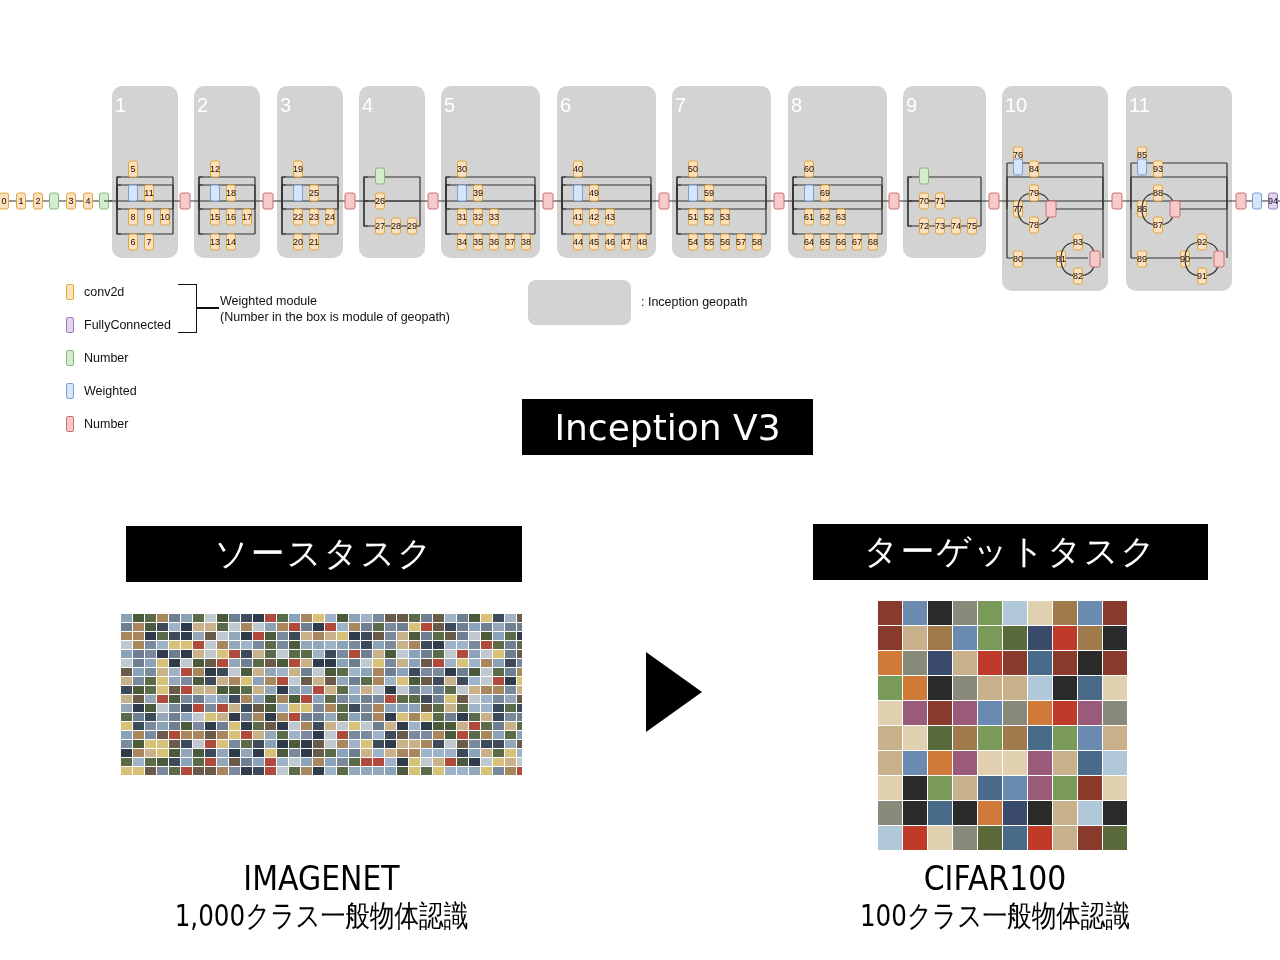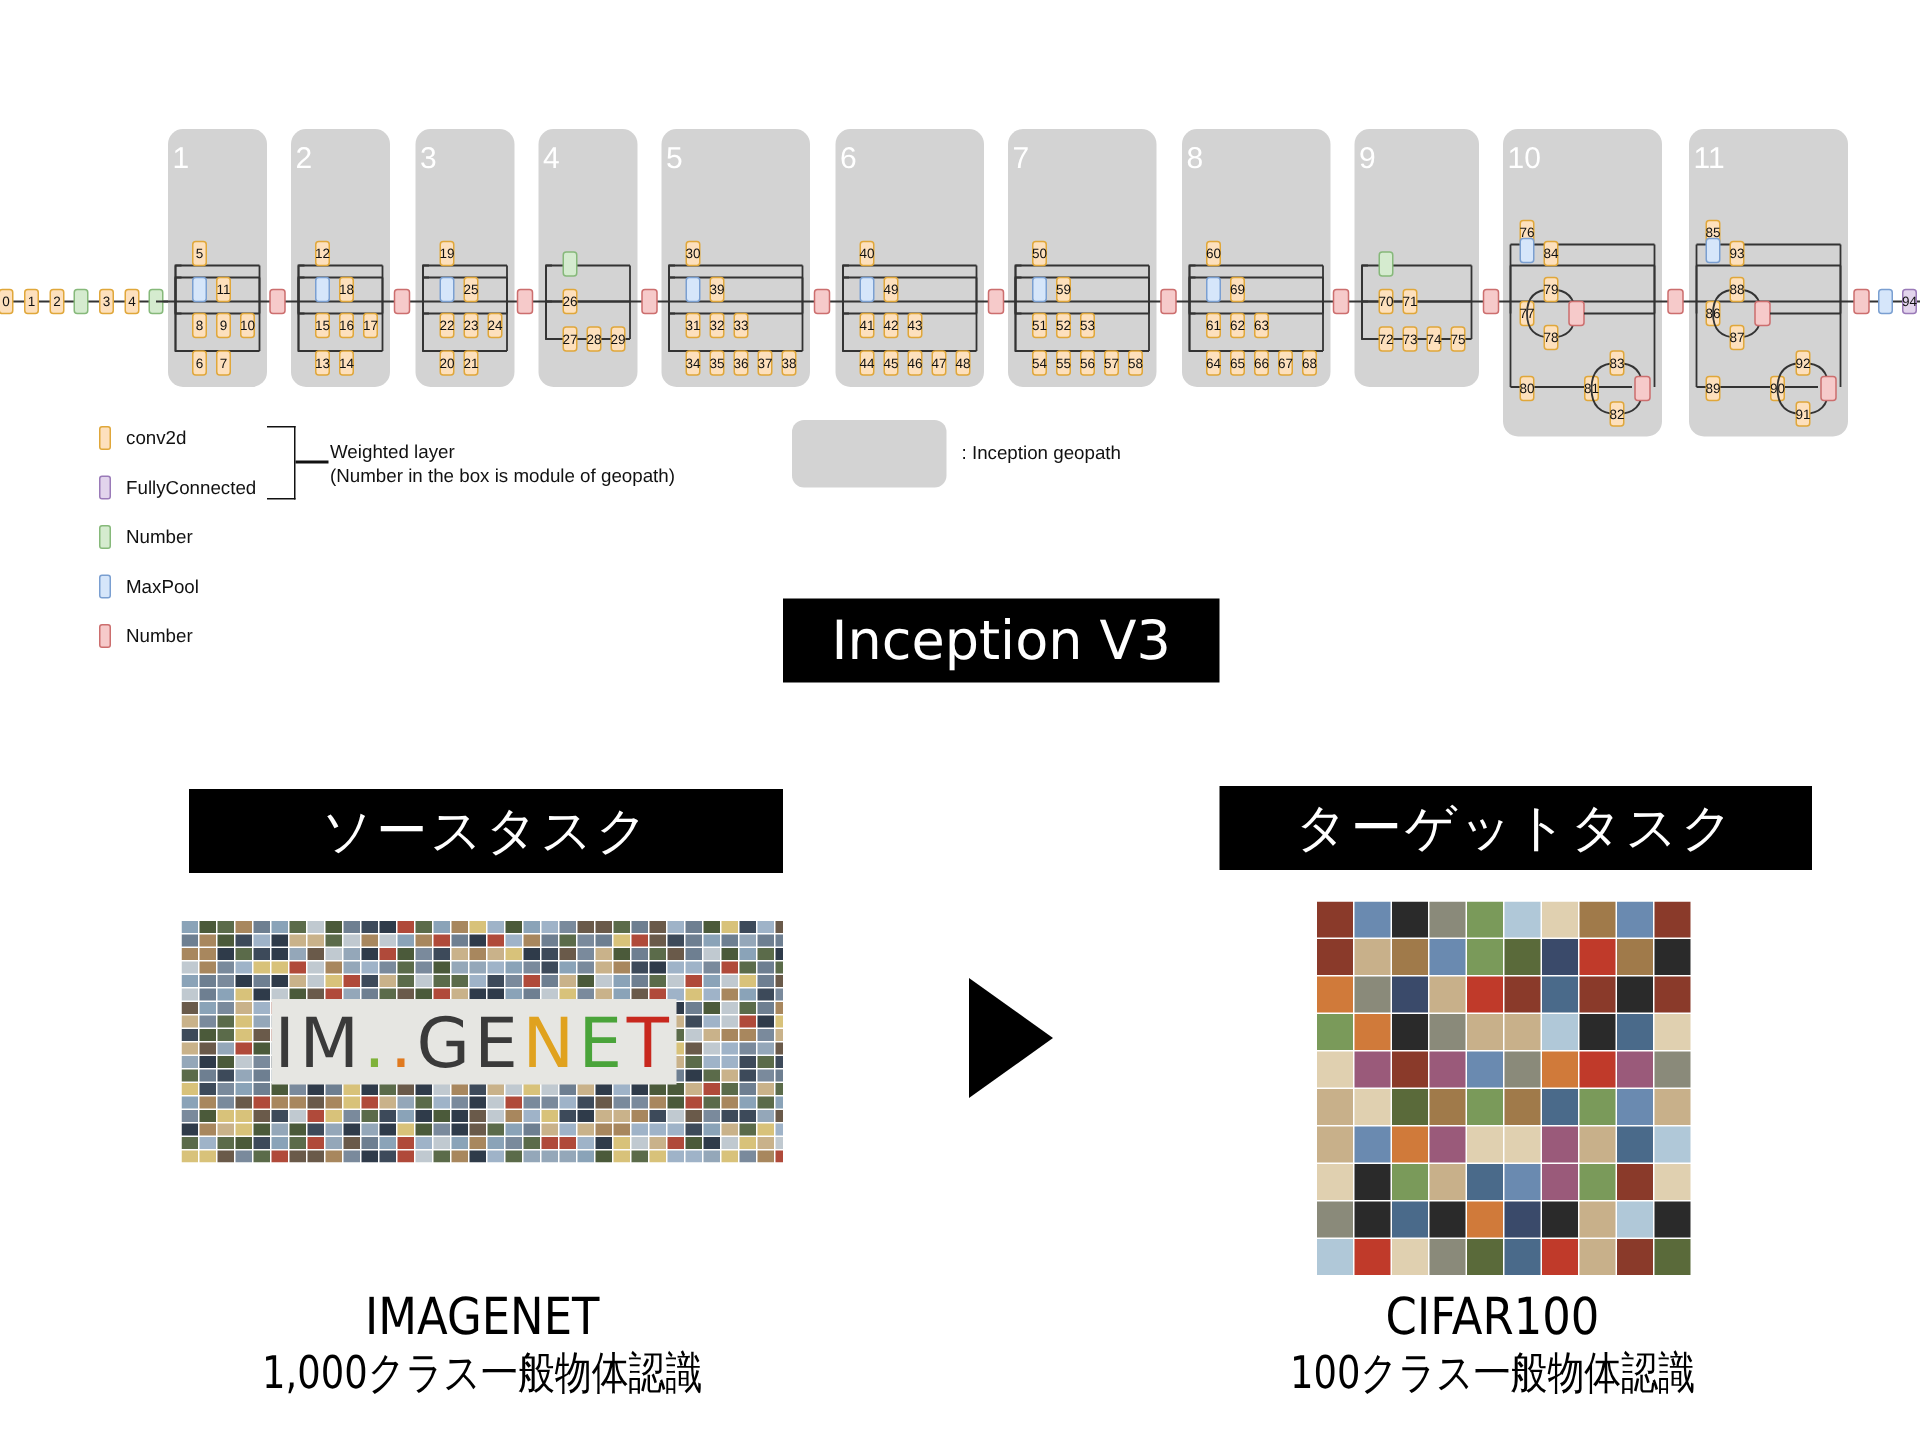--- a/index.html
+++ b/index.html
@@ -679,27 +679,27 @@
   </svg>
 
 <div class="legend" style="left:0;top:0;">
   <div class="legend-swatch" style="left:66px;top:284px;background:#fde0bd;border-color:#e0a73a"></div>
   <div class="legend-label" style="left:84px;top:285px">conv2d</div>
   <div class="legend-swatch" style="left:66px;top:317px;background:#e2d4ec;border-color:#9a7ab8"></div>
   <div class="legend-label" style="left:84px;top:318px">FullyConnected</div>
   <div class="legend-swatch" style="left:66px;top:350px;background:#d5ebcf;border-color:#86b97a"></div>
   <div class="legend-label" style="left:84px;top:351px">Number</div>
   <div class="legend-swatch" style="left:66px;top:383px;background:#d6e6fa;border-color:#7a9fd1"></div>
-  <div class="legend-label" style="left:84px;top:384px">MaxPool</div>
+  <div class="legend-label" style="left:84px;top:384px">Weighted</div>
   <div class="legend-swatch" style="left:66px;top:416px;background:#f6caca;border-color:#cc6e6e"></div>
   <div class="legend-label" style="left:84px;top:417px">Number</div>
 
   <div class="bracket" style="left:178px;top:284px;width:18px;height:47px;"></div>
   <div style="position:absolute;left:197px;top:307px;width:22px;height:1.6px;background:#111;"></div>
-  <div class="legend-label" style="left:220px;top:294px">Weighted layer</div>
+  <div class="legend-label" style="left:220px;top:294px">Weighted module</div>
   <div class="legend-label" style="left:220px;top:310px">(Number in the box is module of geopath)</div>
 
   <div style="position:absolute;left:528px;top:280px;width:103px;height:45px;background:#d3d3d3;border-radius:8px;"></div>
   <div class="legend-label" style="left:641px;top:295px">: Inception geopath</div>
 </div>
 
 <div class="black-banner" style="left:522px;top:399px;width:291px;height:56px;">
   <span style="font-size:36px;font-family:'DejaVu Sans',sans-serif;">Inception V3</span>
 </div>
 
@@ -1312,25 +1312,20 @@
     <div style="position: absolute; left: 108px; top: 0px; width: 11px; height: 8px; background: rgb(110, 127, 145);"></div>
     <div style="position: absolute; left: 96px; top: 0px; width: 11px; height: 8px; background: rgb(75, 90, 58);"></div>
     <div style="position: absolute; left: 84px; top: 0px; width: 11px; height: 8px; background: rgb(192, 201, 208);"></div>
     <div style="position: absolute; left: 72px; top: 0px; width: 11px; height: 8px; background: rgb(91, 107, 74);"></div>
     <div style="position: absolute; left: 60px; top: 0px; width: 11px; height: 8px; background: rgb(138, 163, 184);"></div>
     <div style="position: absolute; left: 48px; top: 0px; width: 11px; height: 8px; background: rgb(110, 127, 145);"></div>
     <div style="position: absolute; left: 36px; top: 0px; width: 11px; height: 8px; background: rgb(168, 135, 94);"></div>
     <div style="position: absolute; left: 24px; top: 0px; width: 11px; height: 8px; background: rgb(91, 107, 74);"></div>
     <div style="position: absolute; left: 12px; top: 0px; width: 11px; height: 8px; background: rgb(75, 90, 58);"></div>
     <div style="position: absolute; left: 0px; top: 0px; width: 11px; height: 8px; background: rgb(138, 163, 184);"></div>
-  <div style="position:absolute;left:60px;top:52px;width:270px;height:57px;background:#e6e6e2;display:flex;align-items:center;justify-content:center;">
-    <span style="font-size:46px;letter-spacing:3px;font-family:'DejaVu Sans',sans-serif;">
-      <span style="color:#3a3a3a">IM</span><span style="color:#7fb23a">.</span><span style="color:#e07a1f">.</span><span style="color:#3a3a3a">GE</span><span style="color:#e0a21f">N</span><span style="color:#4aa43a">E</span><span style="color:#c8281e">T</span>
-    </span>
-  </div>
 </div>
 
 <div class="caption" style="left:121px;top:858px;width:401px;">
   <div style="font-size:34px;line-height:40px;font-family:'DejaVu Sans',sans-serif;transform:scaleX(0.88);">IMAGENET</div>
   <div style="font-size:30px;line-height:36px;font-family:'DejaVu Sans',sans-serif;transform:scaleX(0.82);">1,000クラス一般物体認識</div>
 </div>
 
 <div style="position:absolute;left:646px;top:652px;width:0;height:0;border-top:40px solid transparent;border-bottom:40px solid transparent;border-left:56px solid #000;"></div>
 
 <div class="black-banner" style="left:813px;top:524px;width:395px;height:56px;">

